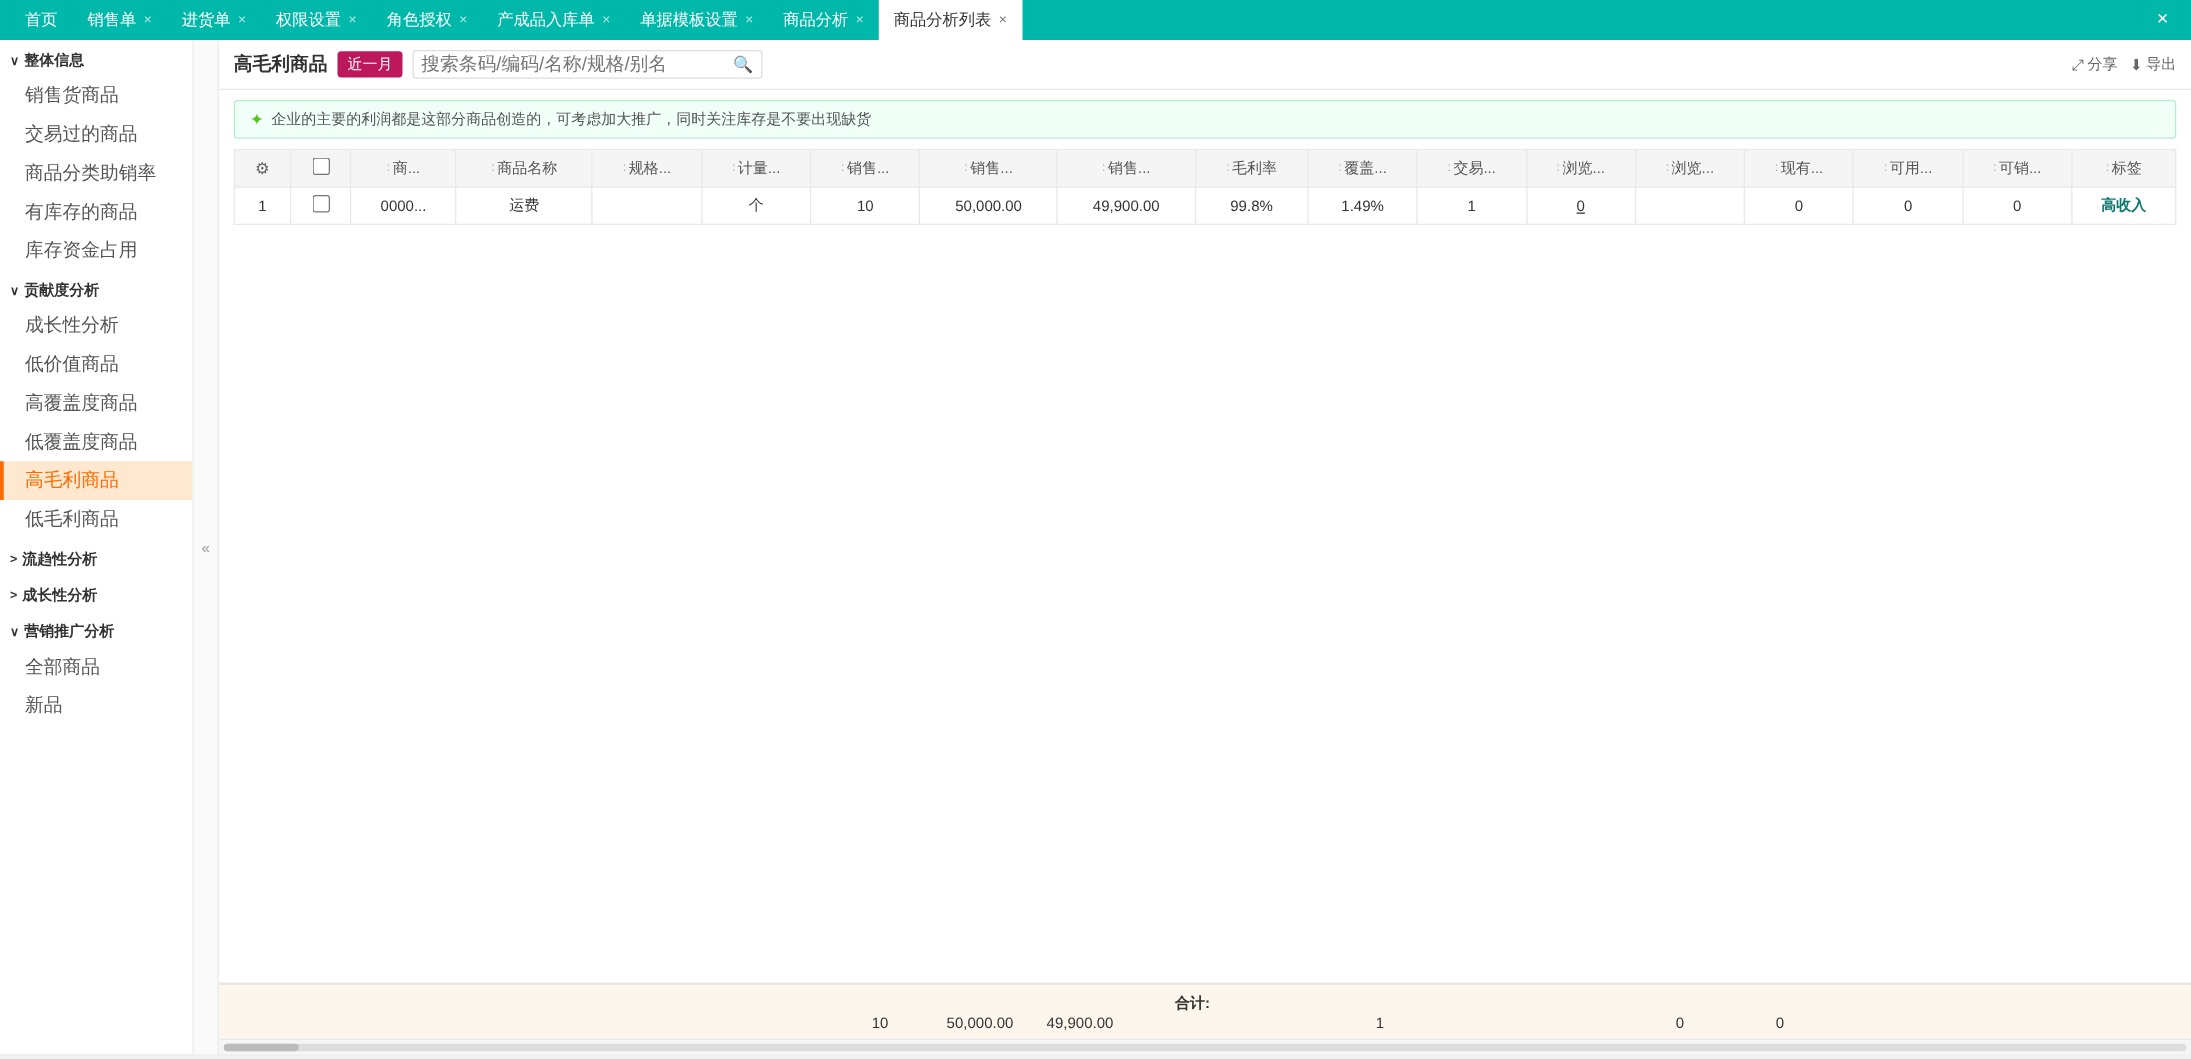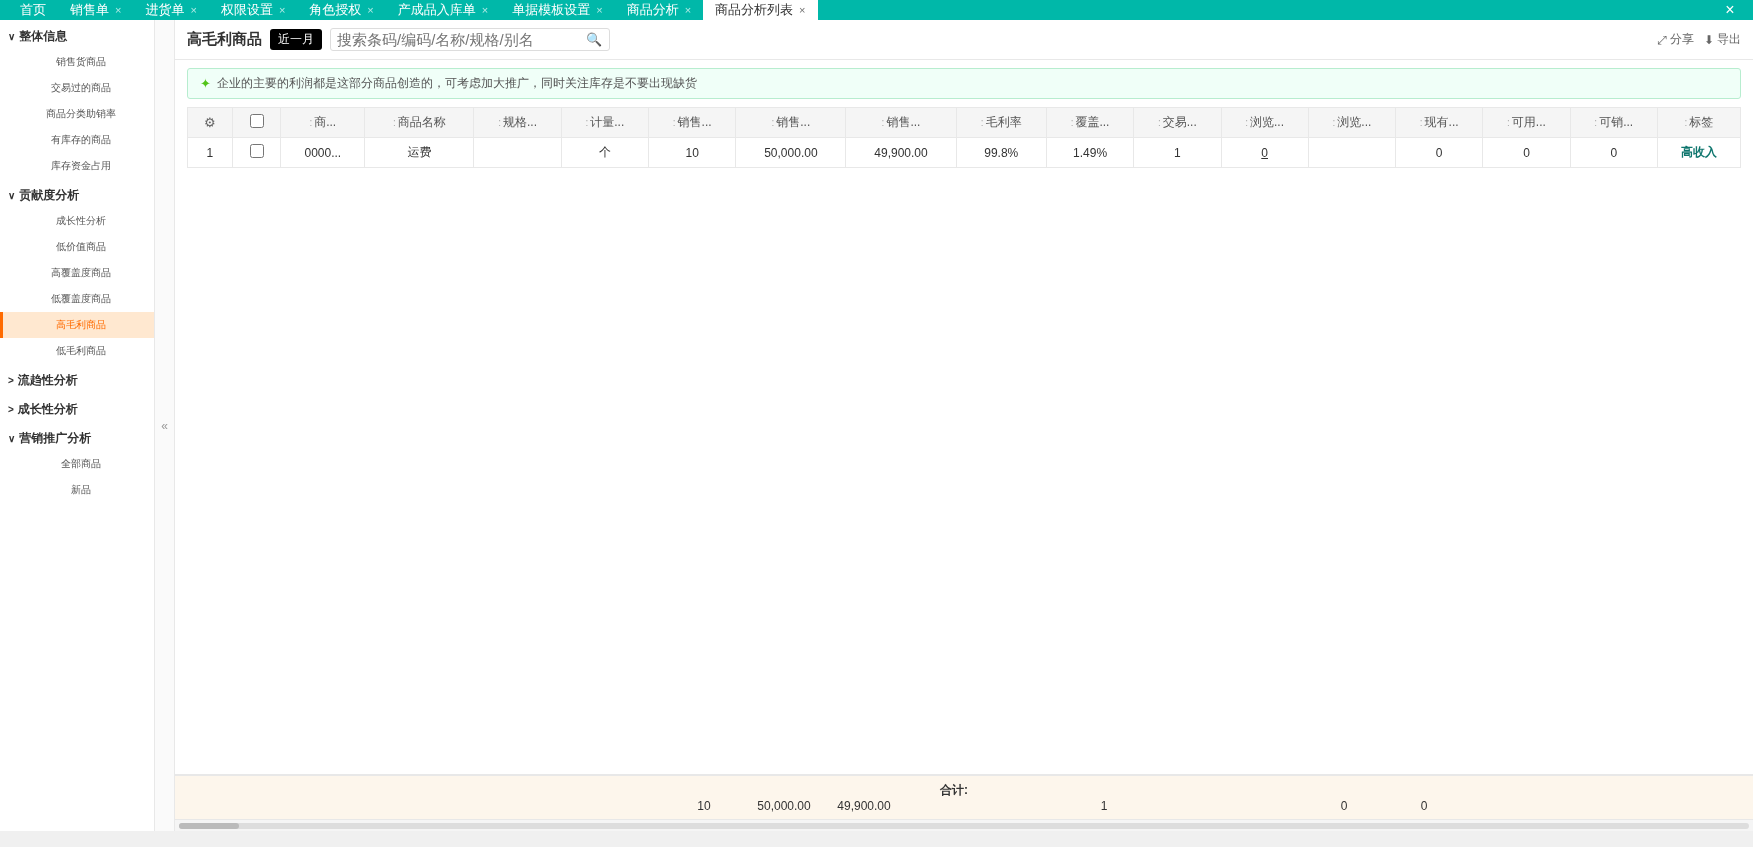--- a/index.html
+++ b/index.html
@@ -3,21 +3,21 @@
   <meta charset="utf-8">
   <style>
     * { box-sizing: border-box; margin: 0; padding: 0; font-family: 'Microsoft YaHei', Arial, sans-serif; font-size: 12px; }
     body { background: #f0f0f0; overflow: hidden; }
 
     
     .top-nav {
       background: #00b8a9;
       display: flex;
       align-items: center;
-      height: 20px;
+      height: 32px;
       padding: 0 8px;
       color: white;
       user-select: none;
     }
     .top-nav .nav-item {
       padding: 0 12px;
       height: 36px;
       display: flex;
       align-items: center;
       cursor: pointer;
@@ -66,22 +66,21 @@
       cursor: pointer;
     }
     .sidebar-section-title .arrow {
       margin-right: 4px;
       font-size: 10px;
     }
     .sidebar-item {
       padding: 6px 12px 6px 20px;
       color: #555;
       cursor: pointer;
-      font-size: 10px;
-      text-align: center;
+      font-size: 15px;
     }
     .sidebar-item.active {
       background: #ffe8d0;
       color: #ff6b00;
       border-left: 3px solid #ff6b00;
       padding-left: 17px;
     }
 
     
     .content {
@@ -99,21 +98,21 @@
       border-bottom: 1px solid #e8e8e8;
       background: #fff;
       gap: 8px;
     }
     .content-title {
       font-size: 15px;
       font-weight: bold;
       color: #333;
     }
     .time-filter-btn {
-      background: #000000;
+      background: #be185d;
       color: white;
       border: none;
       padding: 2px 8px;
       border-radius: 3px;
       cursor: pointer;
       font-size: 12px;
     }
     .search-box {
       display: flex;
       align-items: center;

